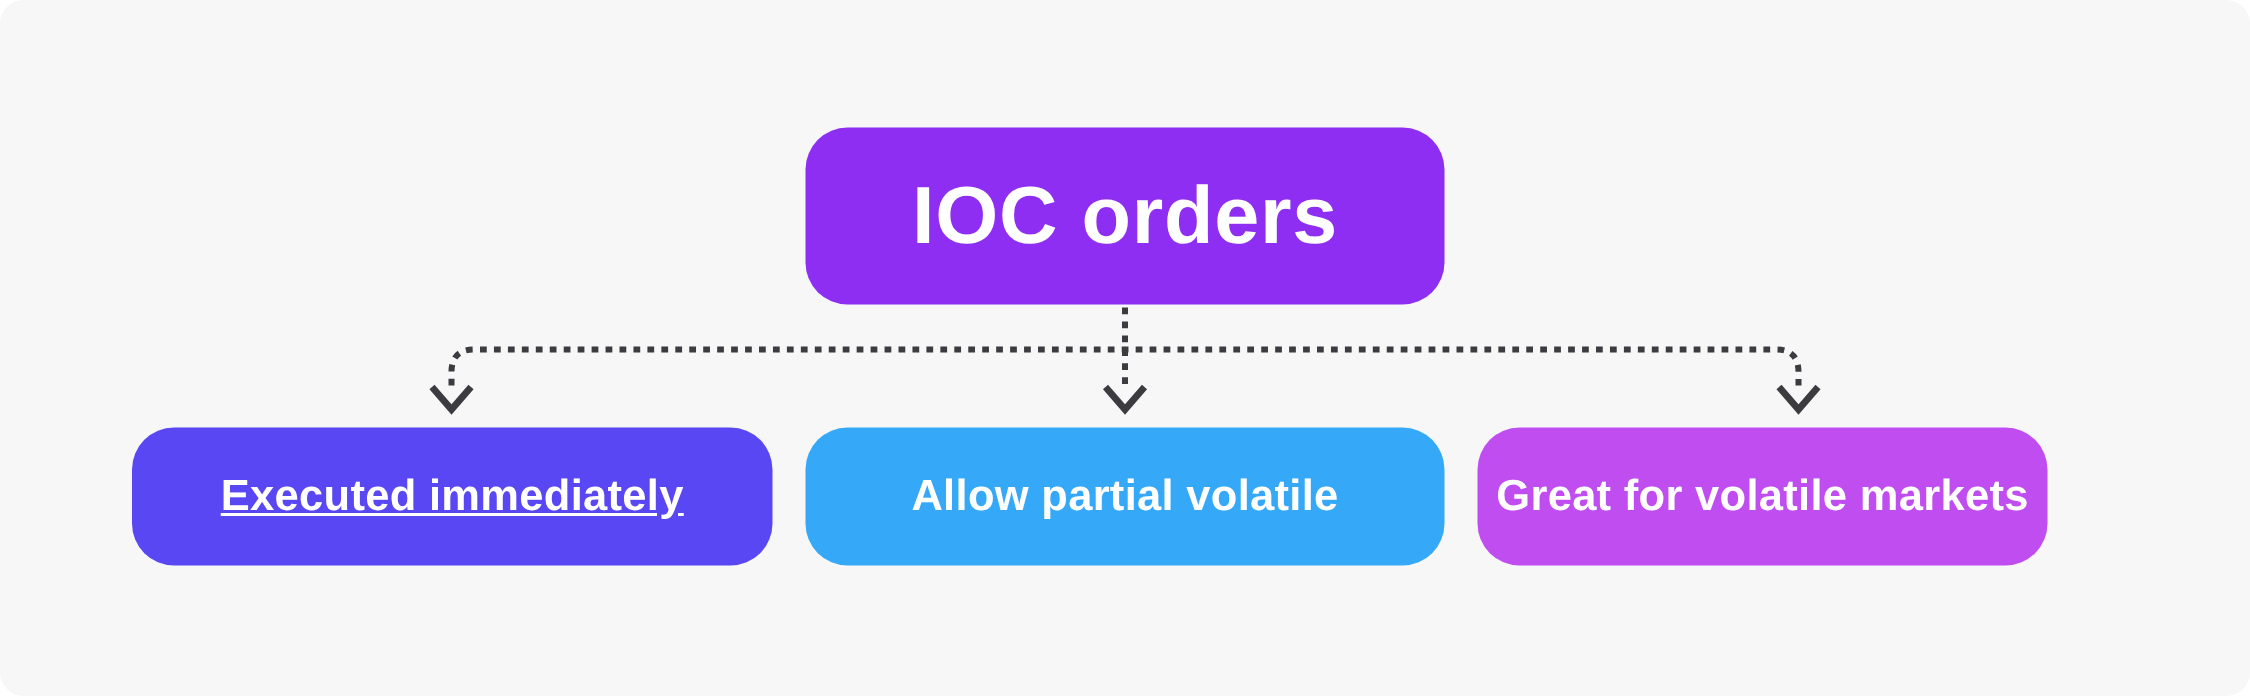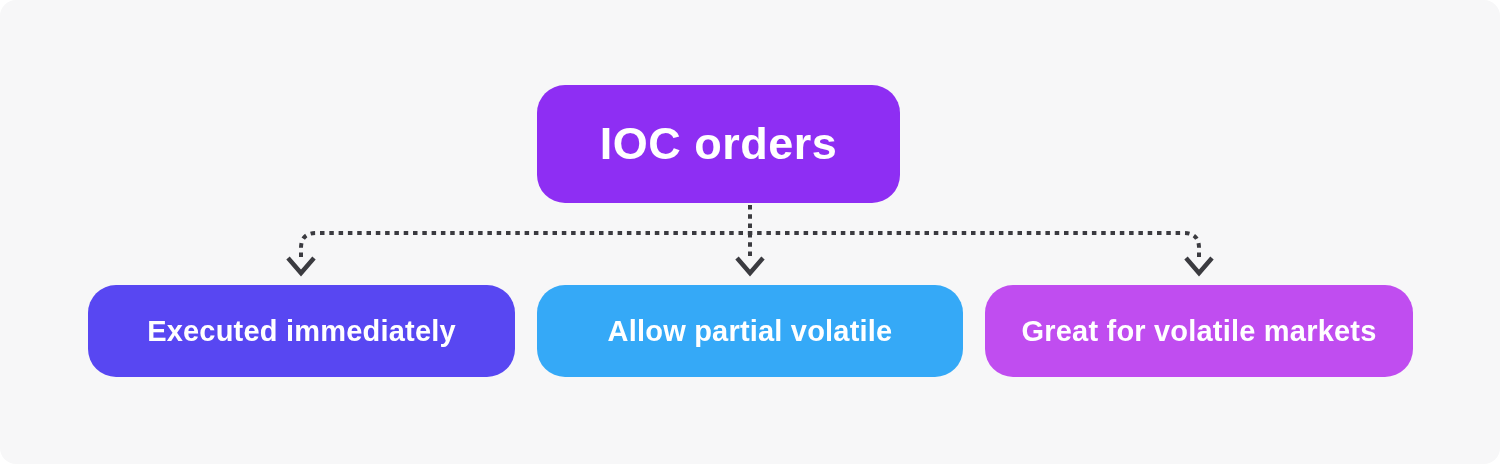--- a/index.html
+++ b/index.html
@@ -21,35 +21,35 @@
     align-items: center;
     justify-content: center;
     color: #ffffff;
     font-weight: 700;
     border-radius: 28px;
     text-align: center;
   }
   .root-node {
     left: 537px;
     top: 85px;
-    width: 363px;
+    width: 426px;
     height: 118px;
-    font-size: 45px;
+    font-size: 54px;
     letter-spacing: 0.5px;
   }
   .child-node {
     top: 285px;
     height: 92px;
     width: 427px;
     font-size: 29px;
     letter-spacing: 0.2px;
   }
-  .child-0 { left: 88px; }
+  .child-0 { left: 88px; text-decoration: underline; }
   .child-1 { left: 537px; width: 426px; }
-  .child-2 { left: 985px; width: 428px; }
+  .child-2 { left: 985px; width: 380px; }
   .connector-svg {
     position: absolute;
     left: 0;
     top: 0;
     width: 1500px;
     height: 464px;
     pointer-events: none;
   }
 </style>
 </head>

